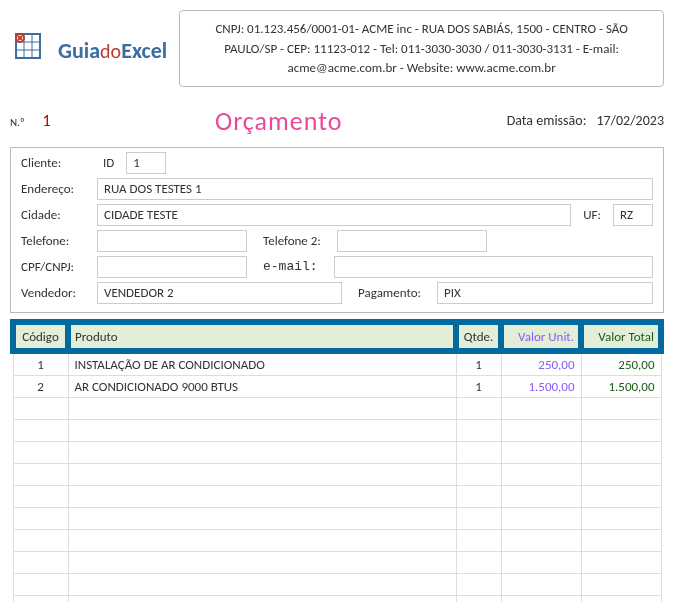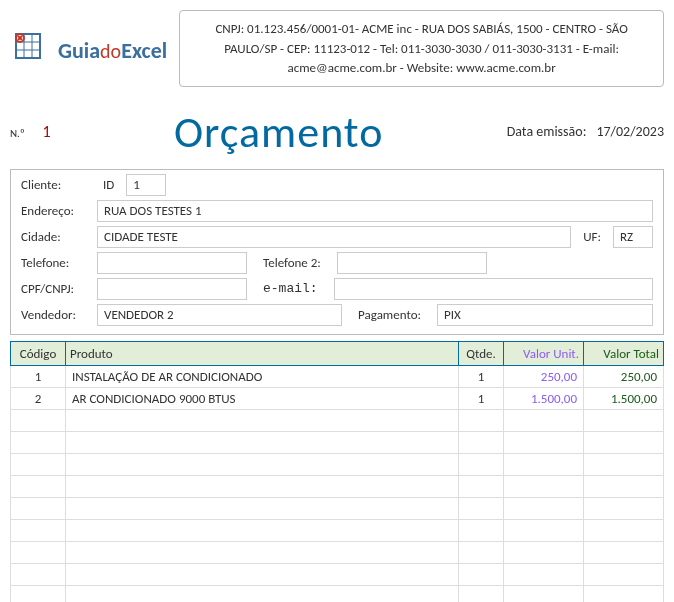--- a/index.html
+++ b/index.html
@@ -48,22 +48,22 @@
     margin-bottom: 10px;
   }
   .title-row .no-label {
     display: flex;
     align-items: baseline;
     gap: 18px;
   }
   .title-row .no-label .lbl { font-size: 11px; }
   .title-row .no-label .num { color: #b00000; font-size: 16px; }
   .title-main {
-    font-size: 44px;
-    color: #0369a1;
+    font-size: 26px;
+    color: #ec4899;
     font-weight: 300;
     letter-spacing: 1px;
   }
   .date-part {
     display: flex;
     align-items: baseline;
     gap: 10px;
     font-size: 14px;
   }
   .cust-grid {
@@ -91,21 +91,21 @@
     align-items: center;
   }
   .flex1 { flex: 1; }
   .w40 { width: 40px; text-align: center; }
   .items-table {
     width: 100%;
     border-collapse: collapse;
   }
   .items-table th {
     background: #e3eed9;
-    border: 1px solid #0369a1;
+    border: 6px solid #0369a1;
     padding: 4px;
     font-weight: 400;
     font-size: 13px;
   }
   .items-table td {
     border: 1px solid #ddd;
     padding: 3px 6px;
     font-size: 13px;
     height: 22px;
   }

